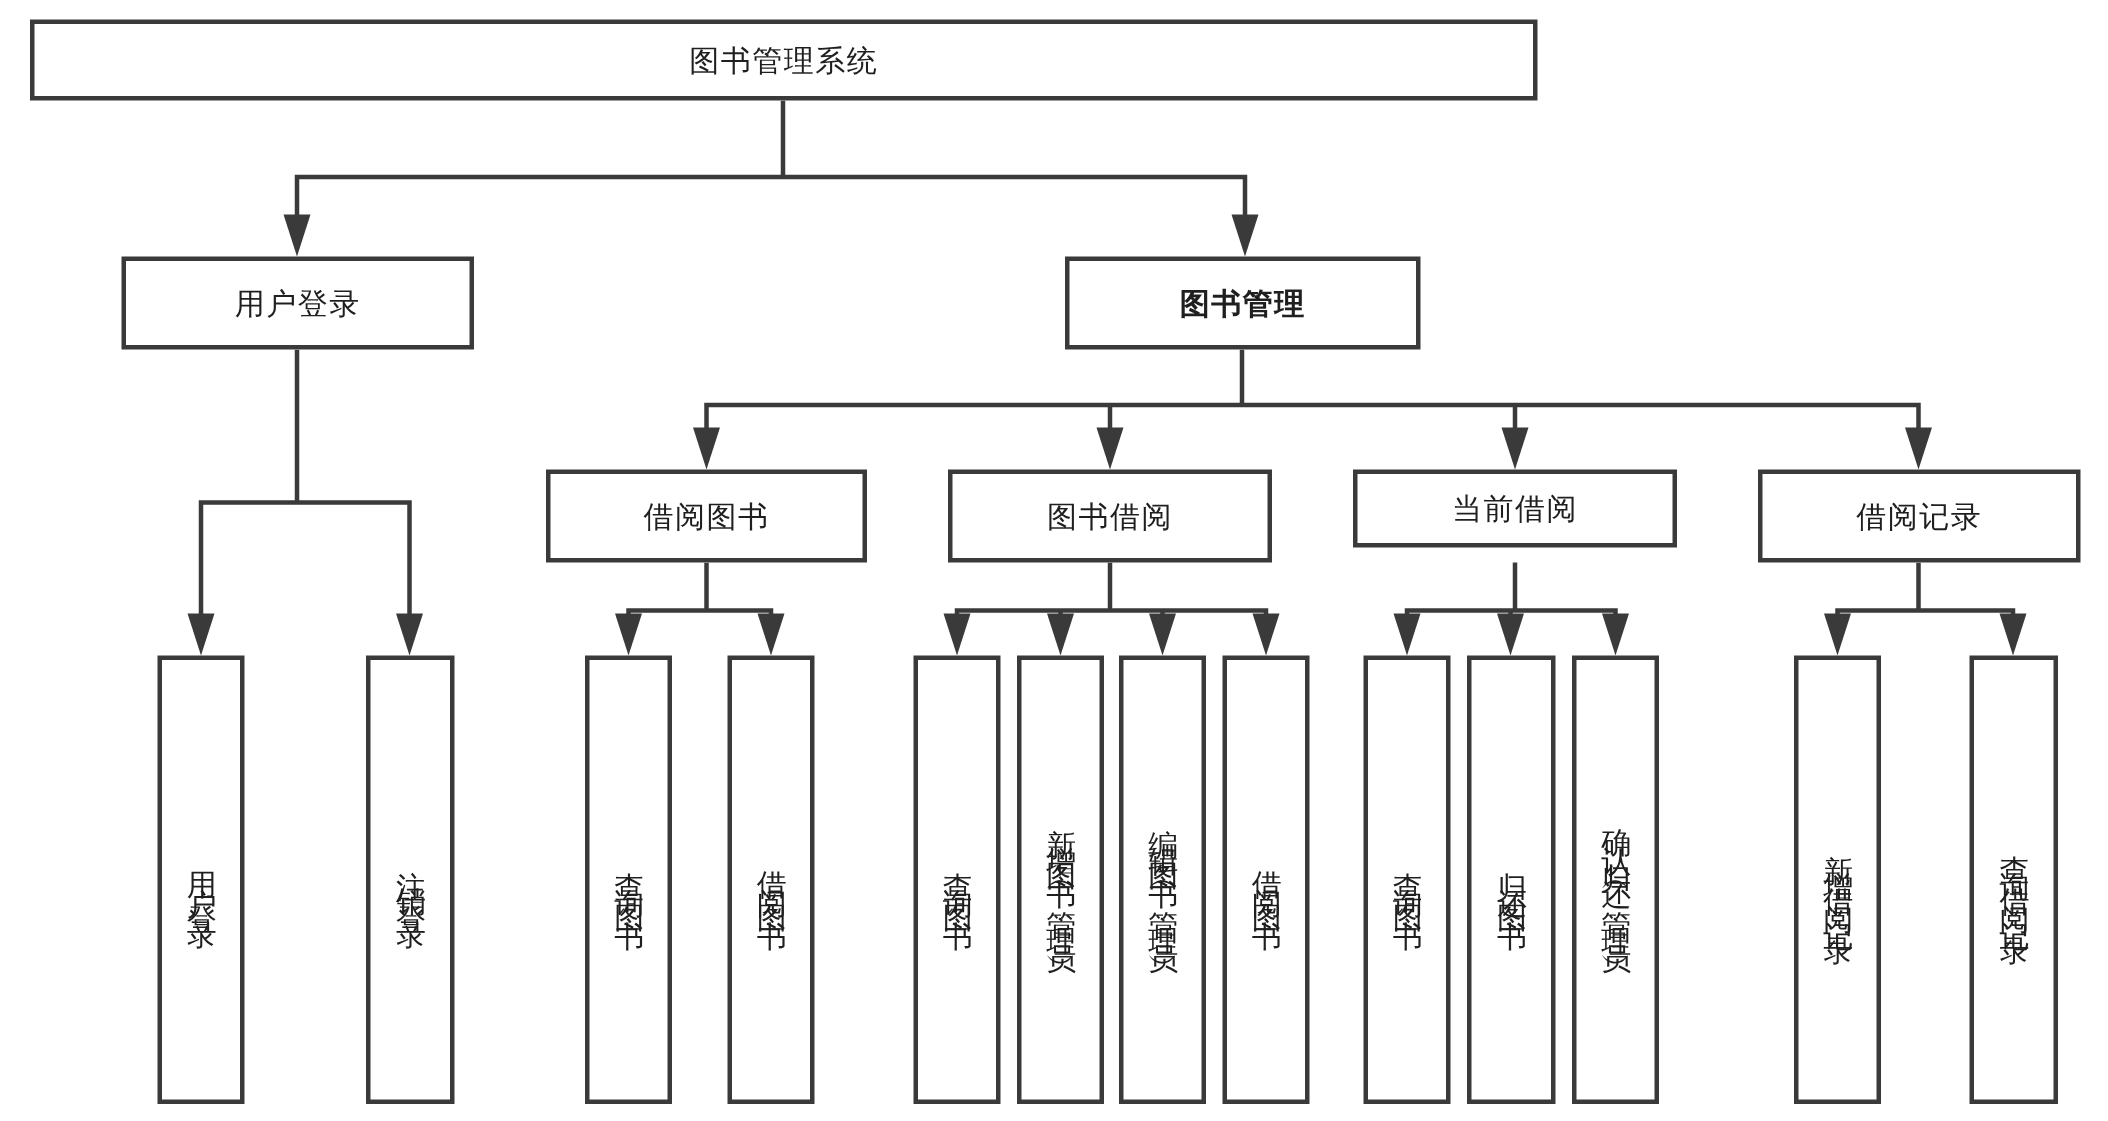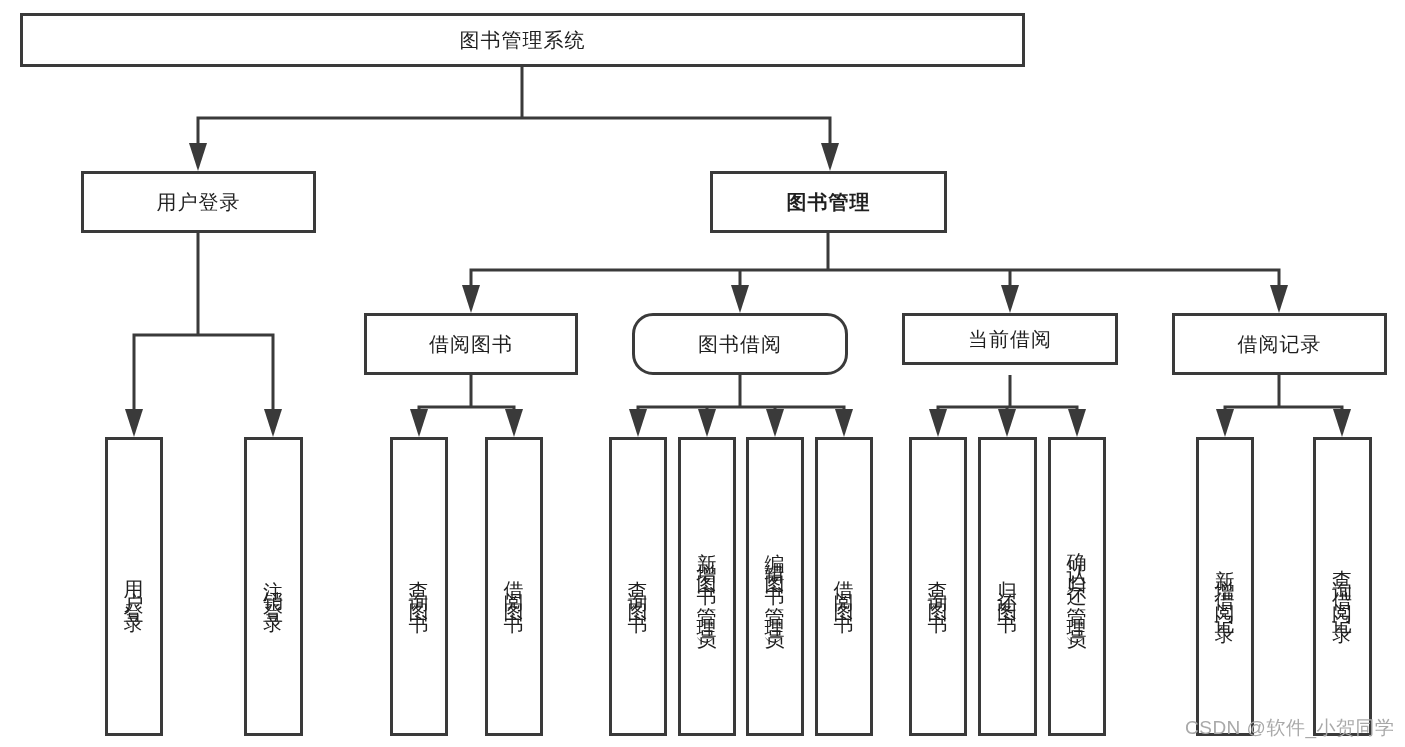--- a/index.html
+++ b/index.html
@@ -85,21 +85,21 @@
       <polygon class="ahead" points="1333,409 1351,409 1342,437"></polygon>
     </g>
   </svg>
 
   <div class="box" style="left:20px;top:13px;width:1005px;height:54px;">图书管理系统</div>
 
   <div class="box" style="left:81px;top:171px;width:235px;height:62px;">用户登录</div>
   <div class="box" style="left:710px;top:171px;width:237px;height:62px;font-weight:bold;">图书管理</div>
 
   <div class="box" style="left:364px;top:313px;width:214px;height:62px;">借阅图书</div>
-  <div class="box" style="left:632px;top:313px;width:216px;height:62px;border-radius:21px;">图书借阅</div>
+  <div class="box" style="left:632px;top:313px;width:216px;height:62px;">图书借阅</div>
   <div class="box" style="left:902px;top:313px;width:216px;height:52px;">当前借阅</div>
   <div class="box" style="left:1172px;top:313px;width:215px;height:62px;">借阅记录</div>
 
   <div class="box vbox" style="left:105px;top:437px;width:58px;height:299px;">
     <span class="vtext">用户登录</span>
   </div>
   <div class="box vbox" style="left:244px;top:437px;width:59px;height:299px;">
     <span class="vtext">注销登录</span>
   </div>
 
@@ -133,14 +133,13 @@
     <span class="vtext">确认归还（管理员）</span>
   </div>
 
   <div class="box vbox" style="left:1196px;top:437px;width:58px;height:299px;">
     <span class="vtext">新增借阅记录</span>
   </div>
   <div class="box vbox" style="left:1313px;top:437px;width:59px;height:299px;">
     <span class="vtext">查询借阅记录</span>
   </div>
 
-  <div id="watermark">CSDN @软件_小贺同学</div>
 </div>
 
 </body></html>

